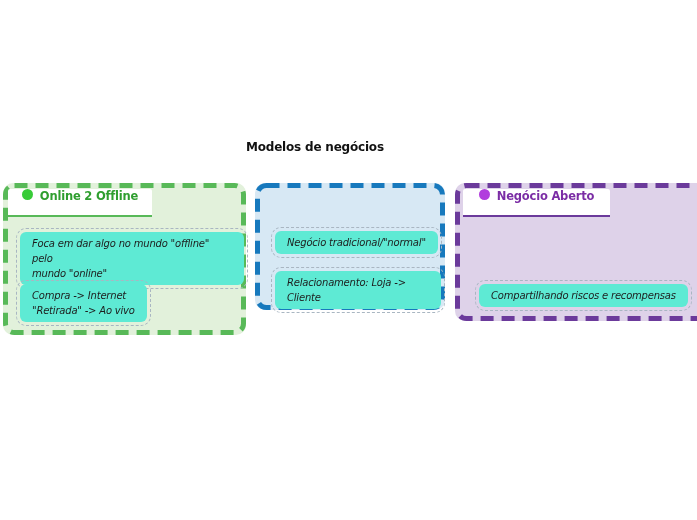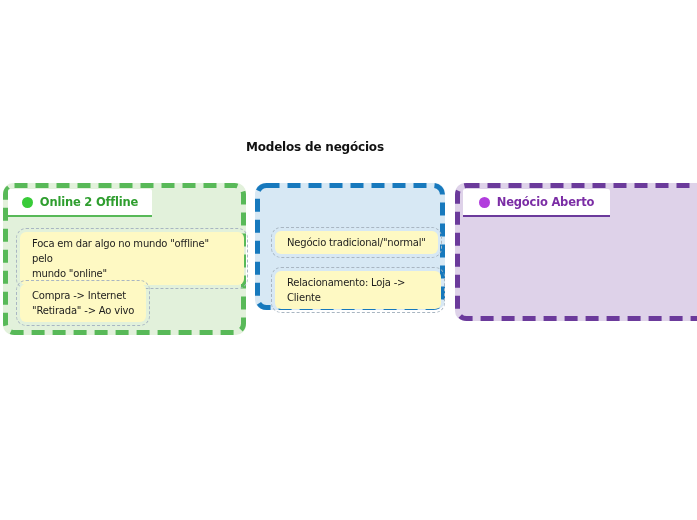--- a/index.html
+++ b/index.html
@@ -45,21 +45,20 @@
     stroke-dasharray: 13 8;
   }
   .group-header {
     position: absolute;
     top: 6px;
     height: 26px;
     background: #ffffff;
     border-bottom: 2px solid var(--border);
     border-radius: 2px 2px 0 0;
     display: flex;
-    align-items: center;
     justify-content: center;
     gap: 7px;
     z-index: 2;
   }
   .dot {
     width: 11px;
     height: 11px;
     border-radius: 50%;
     background: var(--dot);
     flex: 0 0 auto;
@@ -73,23 +72,24 @@
   }
   .note {
     position: absolute;
     z-index: 2;
     border: 1.5px dashed #a9b6c2;
     border-radius: 10px;
     padding: 3px;
     width: max-content;
   }
   .note-inner {
-    background: #fef9c3;
+    background: #5eead4;
     border-radius: 6px;
     padding: 4px 12px;
+    font-style: italic;
   }
   .note-text {
     display: block;
     font-size: 10px;
     line-height: 15px;
     letter-spacing: -0.2px;
     color: #1d1d1d;
     white-space: pre-line;
   }
 </style>
@@ -139,15 +139,20 @@
   </section>
 
   <section class="group" style="left: 455px; top: 183px; width: 280px; height: 138px; --border: #6b3a9b; --fill: #ded2e9; --dot: #b13ddd; --title: #7b2da5;">
     <svg class="group-border" width="280" height="138" viewBox="0 0 280 138">
       <rect x="2.5" y="2.5" width="275" height="133" rx="9"></rect>
     </svg>
     <header class="group-header" style="left:8px; width:147px;">
       <span class="dot"></span>
       <span class="group-title">Negócio Aberto</span>
     </header>
+    <div class="note" style="left:20px; top:97px; max-width:252px;">
+      <div class="note-inner">
+        <span class="note-text">Compartilhando riscos e recompensas</span>
+      </div>
+    </div>
   </section>
 
 </div>
 
 </body></html>

